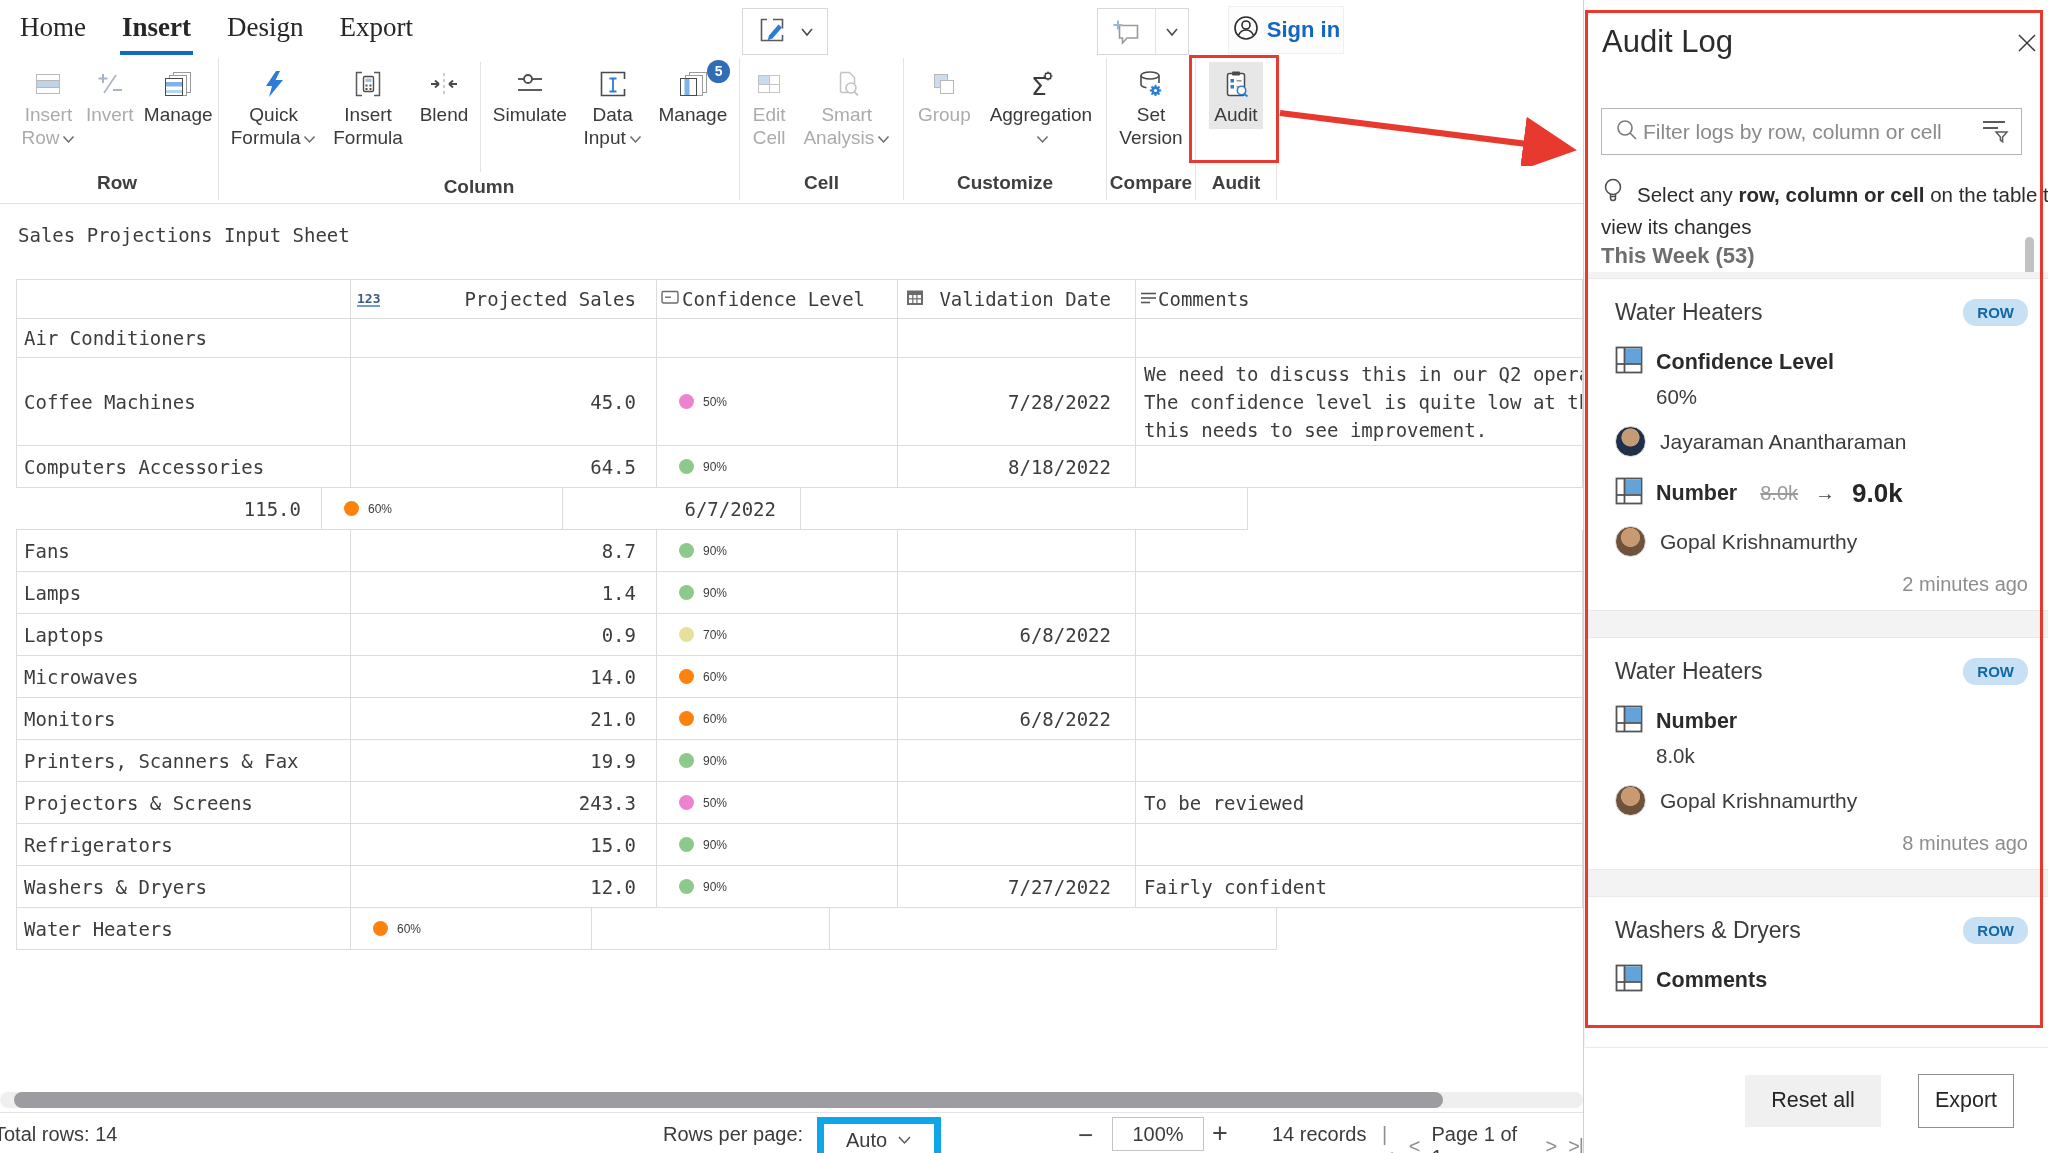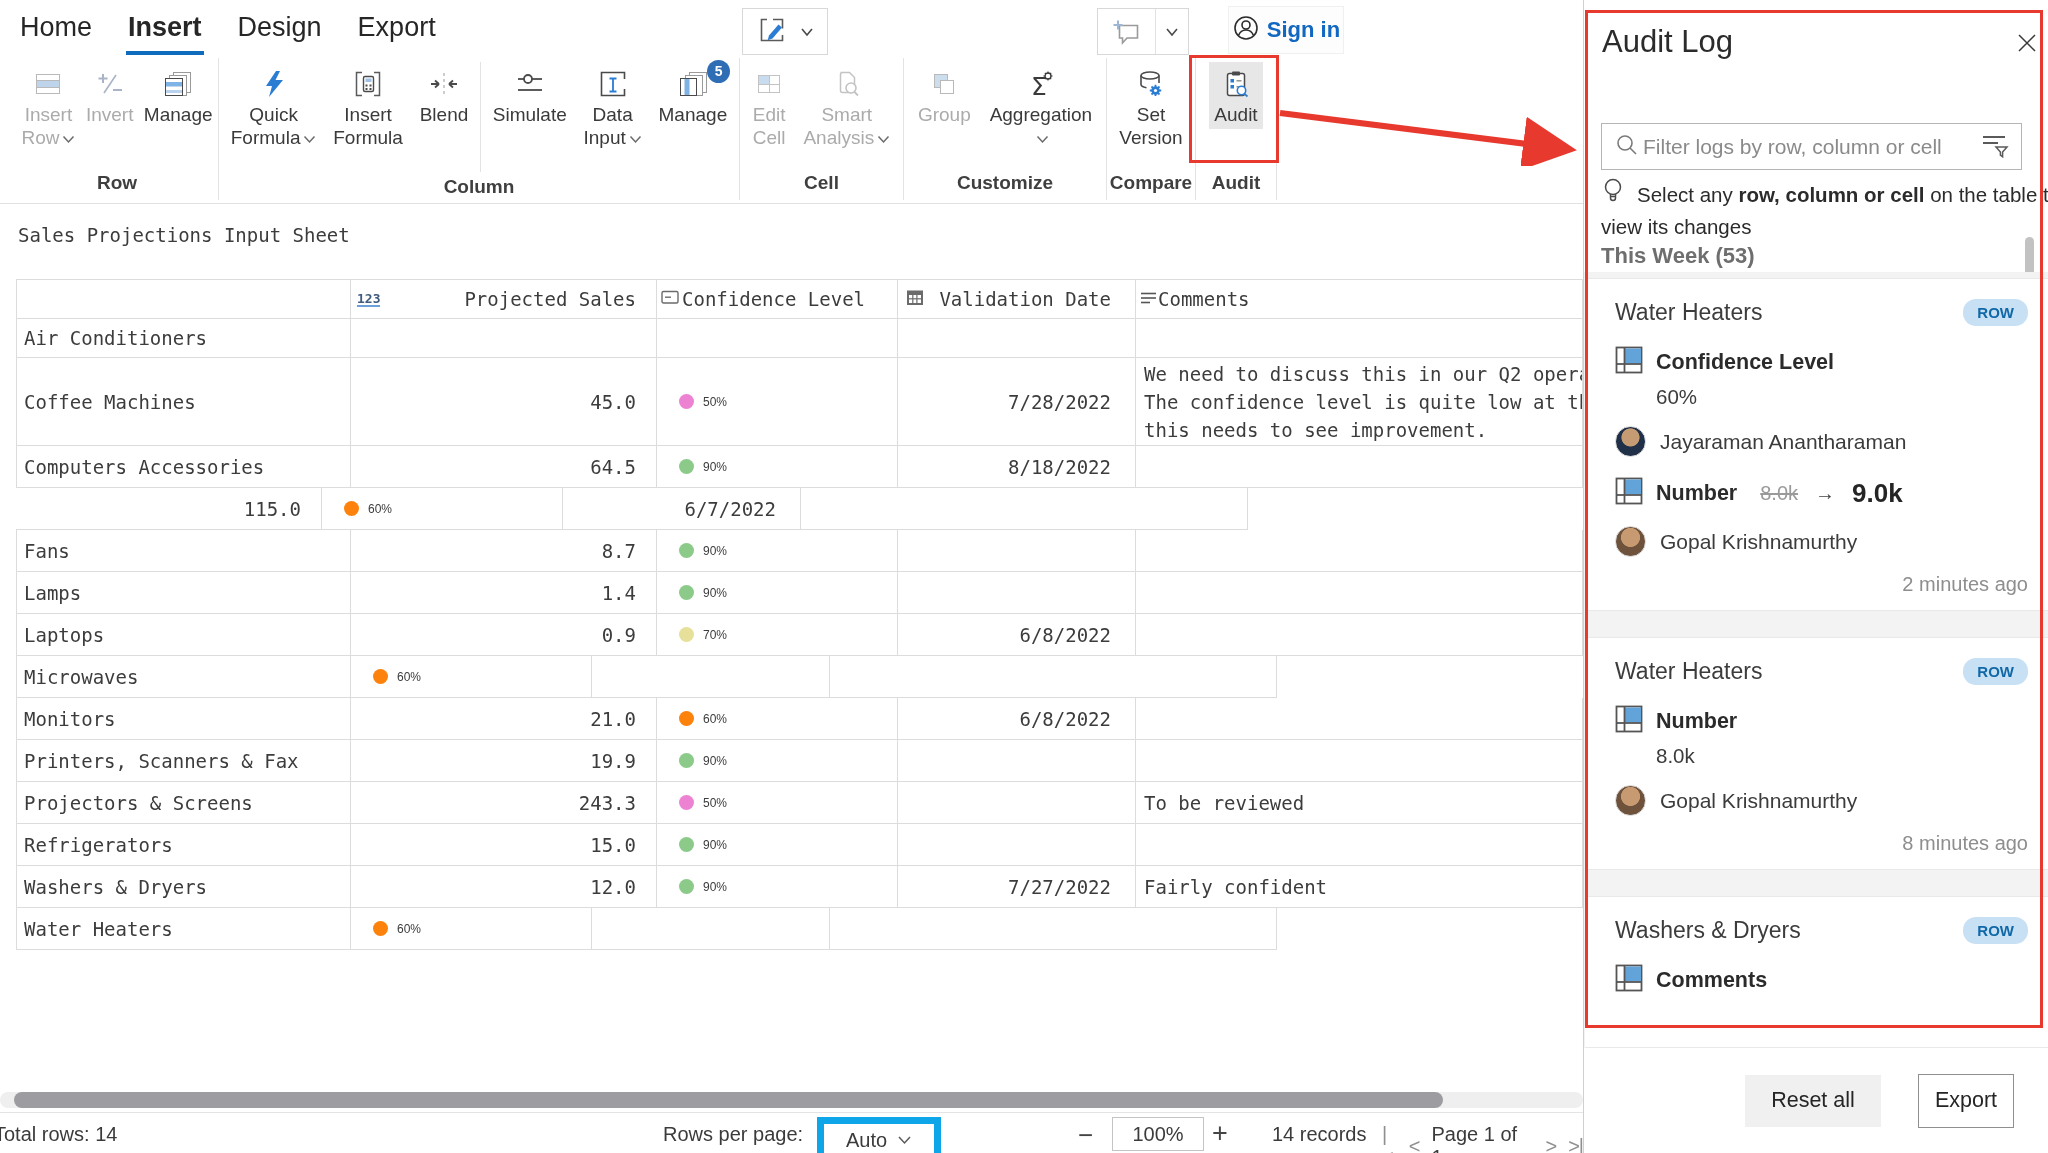--- a/index.html
+++ b/index.html
@@ -1,20 +1,20 @@
 <!DOCTYPE html>
 <html><head>
 <meta charset="utf-8">
 <style>
   html,body{margin:0;padding:0;}
   body{width:2048px;height:1153px;position:relative;overflow:hidden;background:#fff;
        font-family:"Liberation Sans",sans-serif;color:#3a3a3a;}
   
   #ribbon{position:absolute;left:0;top:0;width:1583px;height:203px;background:#fff;border-bottom:1px solid #e1e1e1;}
-  #tabs{position:absolute;left:18px;top:8px;display:flex;gap:32px;font-size:27px;color:#262626;}
+  #tabs{position:absolute;left:18px;top:8px;display:flex;gap:32px;font-size:27px;color:#262626;font-family:Liberation Serif, serif;}
   .tab{padding:4px 2px 8px;border-bottom:4px solid transparent;cursor:pointer;}
   .tab.active{font-weight:700;border-bottom-color:#0f6cbd;}
   .qbtn{position:absolute;border:1px solid #d8d8d8;background:#fff;display:flex;align-items:center;justify-content:center;}
   #pencil-btn{left:742px;top:8px;width:84px;height:45px;gap:9px;}
   #comment-btn{left:1097px;top:8px;width:90px;height:45px;gap:0;}
   #comment-btn .seg{display:flex;align-items:center;justify-content:center;height:100%;}
   #comment-btn .seg.l{width:56px;border-right:1px solid #e2e2e2;}
   #comment-btn .seg.r{width:32px;color:#4a4a4a;}
   #signin-btn{position:absolute;left:1228px;top:6px;width:114px;height:46px;background:#fdfdfd;border:1px solid #f0f0f0;display:flex;align-items:center;justify-content:center;gap:7px;}
   #signin-btn .lbl{color:#1267c1;font-weight:700;font-size:22px;}
@@ -62,21 +62,21 @@
   #zoom-out{left:1078px;top:7px!important;font-size:26px;color:#444;}
   #zoom-box{left:1112px;top:4px!important;width:90px;height:32px;border:1px solid #c4c4c4;display:flex;align-items:center;justify-content:center;}
   #zoom-in{left:1212px;top:5px!important;font-size:27px;color:#444;}
   #records{left:1272px;}
   #pager{left:1382px;display:flex;gap:12px;align-items:center;}
   #pager .pg{color:#8f8f8f;letter-spacing:-1px;}
   
   #panel{position:absolute;left:1583px;top:0;width:465px;height:1153px;background:#fff;border-left:1px solid #d0d0d0;box-sizing:border-box;}
   #panel-title{position:absolute;left:18px;top:24px;font-size:31px;font-weight:400;color:#2b2b2b;}
   #panel-close{position:absolute;left:430px;top:30px;cursor:pointer;}
-  #panel-search{position:absolute;left:17px;top:123px;width:421px;height:47px;border:1px solid #b5b5b5;display:flex;align-items:center;gap:1px;padding:12px 12px;box-sizing:border-box;background:#fff;}
+  #panel-search{position:absolute;left:17px;top:108px;width:421px;height:47px;border:1px solid #b5b5b5;display:flex;align-items:center;gap:1px;padding:12px 12px;box-sizing:border-box;background:#fff;}
   #panel-search input{border:none;outline:none;flex:1;font-size:21px;font-family:"Liberation Sans",sans-serif;color:#444;min-width:0;}
   #panel-search input::placeholder{color:#8a8a8a;}
   #panel-hint{position:absolute;left:17px;top:176px;width:436px;font-size:20.5px;color:#2b2b2b;line-height:28px;}
   #panel-hint .l1{white-space:nowrap;display:flex;align-items:center;gap:12px;}
   #section-label{position:absolute;left:17px;top:243px;font-size:22px;font-weight:600;color:#6e6e6e;}
   #vthumb{position:absolute;left:441px;top:237px;width:9px;height:58px;background:#c2c2c2;border-radius:5px;}
   #audit-cards{position:absolute;left:0;top:272px;width:465px;height:776px;background:#f3f3f3;display:flex;flex-direction:column;overflow:hidden;}
   .card{background:#fff;margin:0 1px;padding:20px 20px 14px 30px;border-top:1px solid #e9e9e9;border-bottom:1px solid #e9e9e9;}
   .card:first-child{margin-top:6px;}
   .card + .card{margin-top:26px;}
@@ -473,20 +473,21 @@
       <div class="tcell c1">0.9</div>
       <div class="tcell c2">
         <span class="cdot" style="background: rgb(231, 224, 155);"></span>
         <span>70%</span>
       </div>
       <div class="tcell c3">6/8/2022</div>
       <div class="tcell c4"></div>
     </div>
     <div class="trow">
       <div class="tcell c0">Microwaves</div>
+      <div class="tcell c1">14.0</div>
       <div class="tcell c2">
         <span class="cdot" style="background: rgb(253, 130, 11);"></span>
         <span>60%</span>
       </div>
       <div class="tcell c3"></div>
       <div class="tcell c4"></div>
     </div>
     <div class="trow">
       <div class="tcell c0">Monitors</div>
       <div class="tcell c1">21.0</div>

